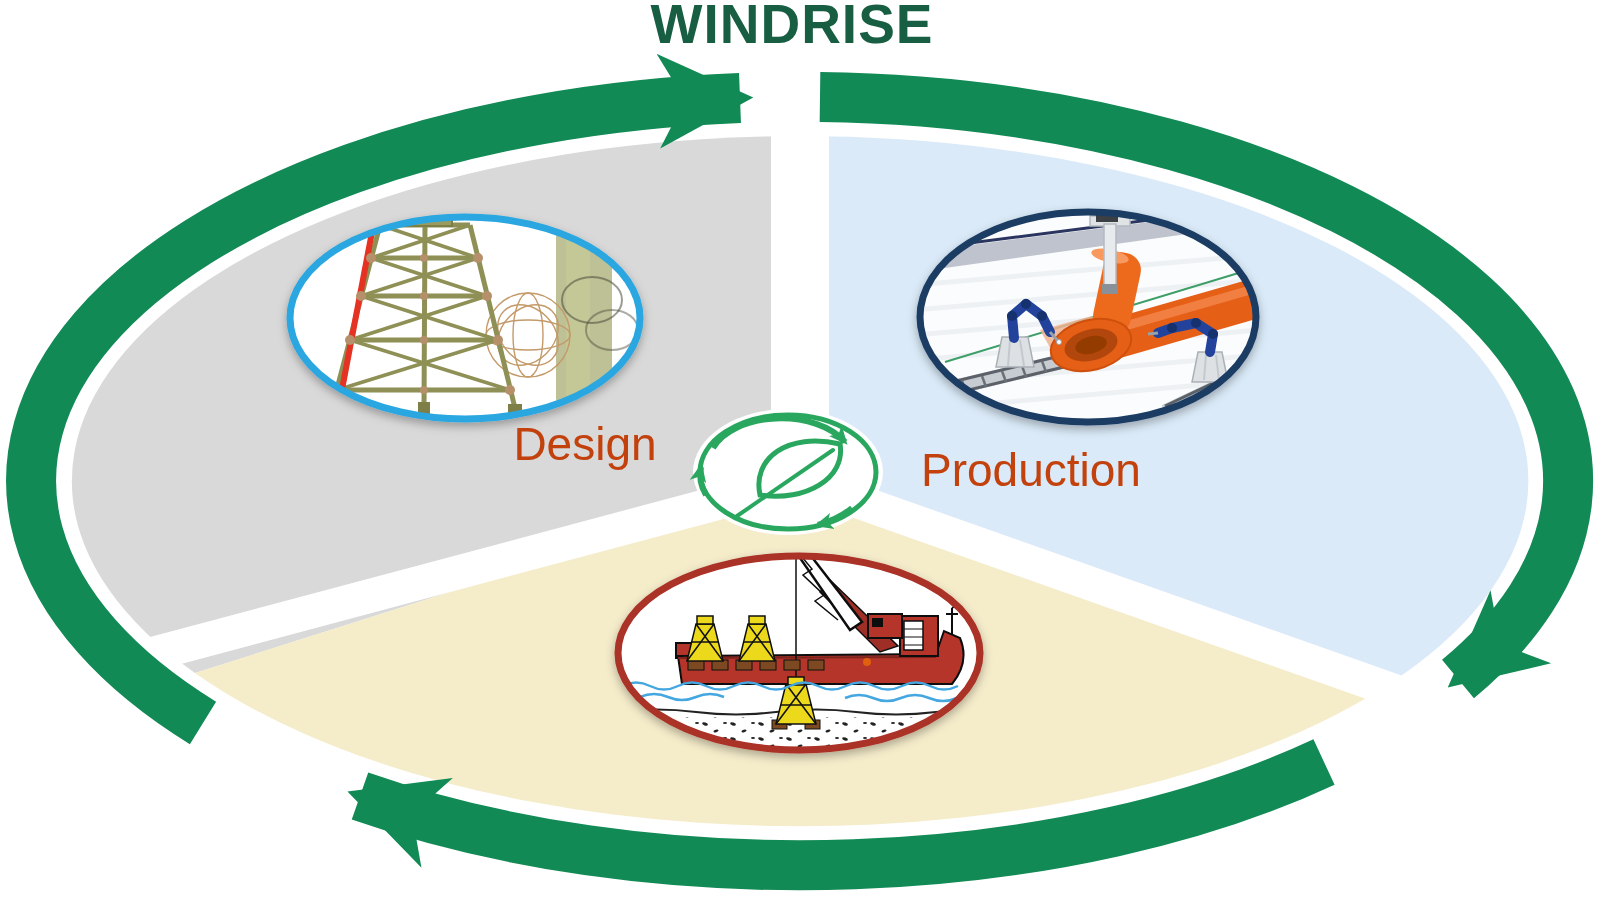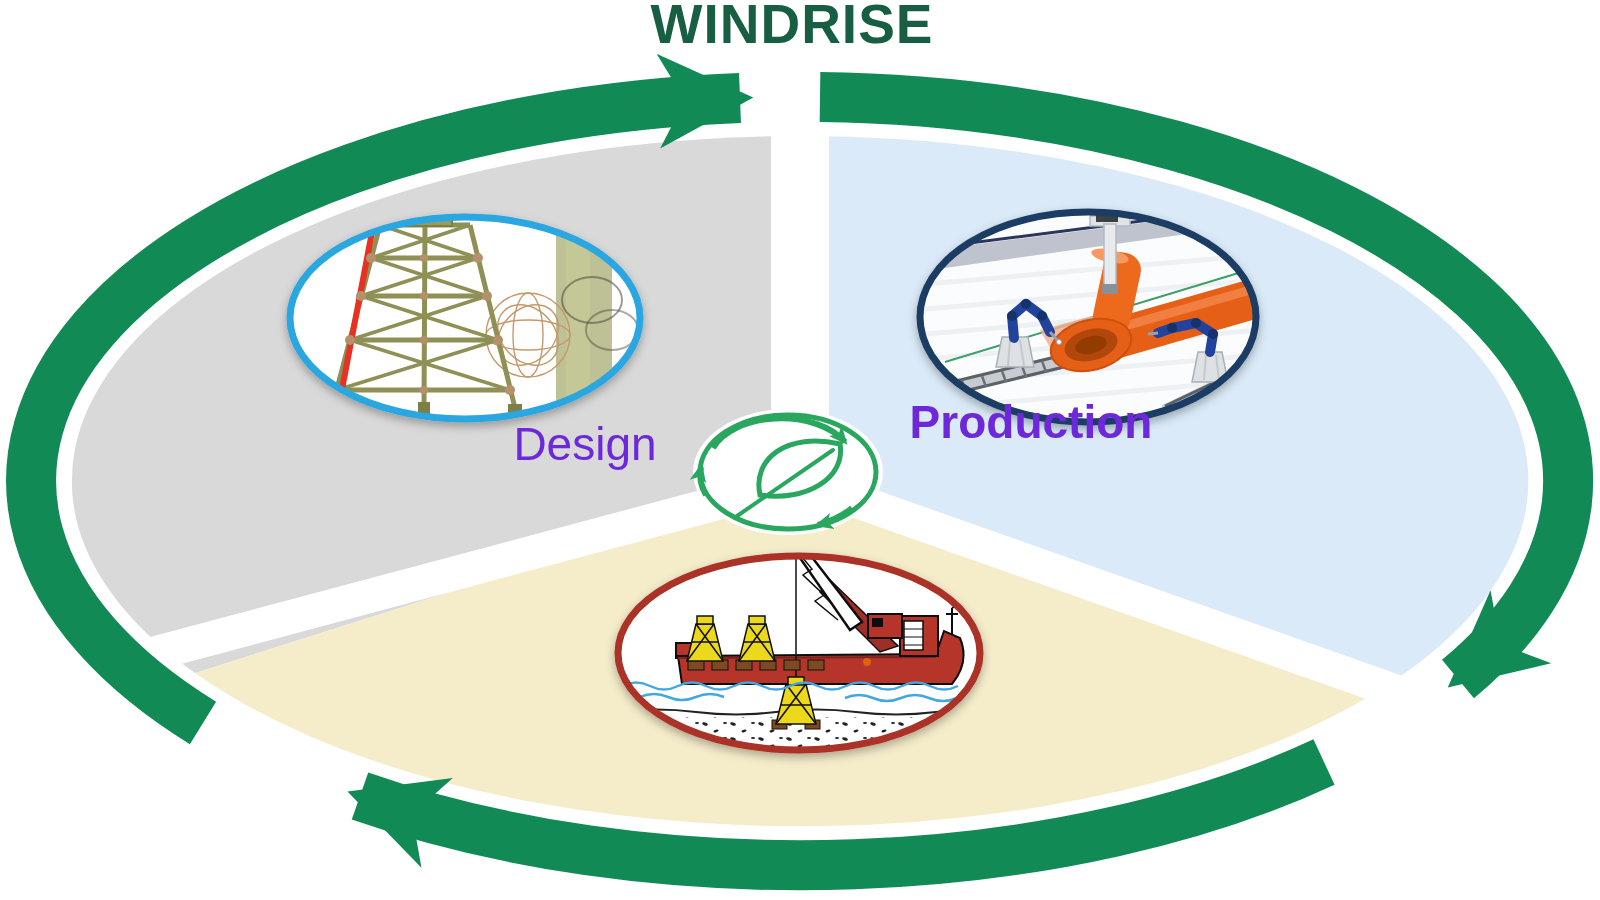--- a/index.html
+++ b/index.html
@@ -5,24 +5,24 @@
   html,body{margin:0;padding:0;background:#ffffff;}
   body{width:1600px;height:900px;overflow:hidden;font-family:"Liberation Sans",sans-serif;}
   .stage{position:relative;width:1600px;height:900px;background:#fff;}
   .stage svg{position:absolute;left:0;top:0;}
   .diagram-title{
     position:absolute;left:792px;top:24px;transform:translate(-50%,-50%);
     font-size:55px;font-weight:bold;letter-spacing:1px;color:#185e42;white-space:nowrap;
   }
   .phase-label{
     position:absolute;transform:translate(-50%,-50%);
-    font-size:46px;color:#6d28d9;white-space:nowrap;
+    font-size:46px;color:#c2410c;white-space:nowrap;
   }
   .label-design{left:585px;top:444px;}
-  .label-production{left:1031px;top:422px;font-weight:bold;}
+  .label-production{left:1031px;top:470px;}
   .label-transport{left:789px;top:781px;}
 </style>
 </head>
 <body>
 
 <div class="stage">
 
 <svg width="1600" height="900" viewBox="0 0 1600 900">
   <defs>
     <marker id="ringArrow" viewBox="0 0 10 10" refX="8.6" refY="5" markerWidth="1.9" markerHeight="2.15" orient="auto">

